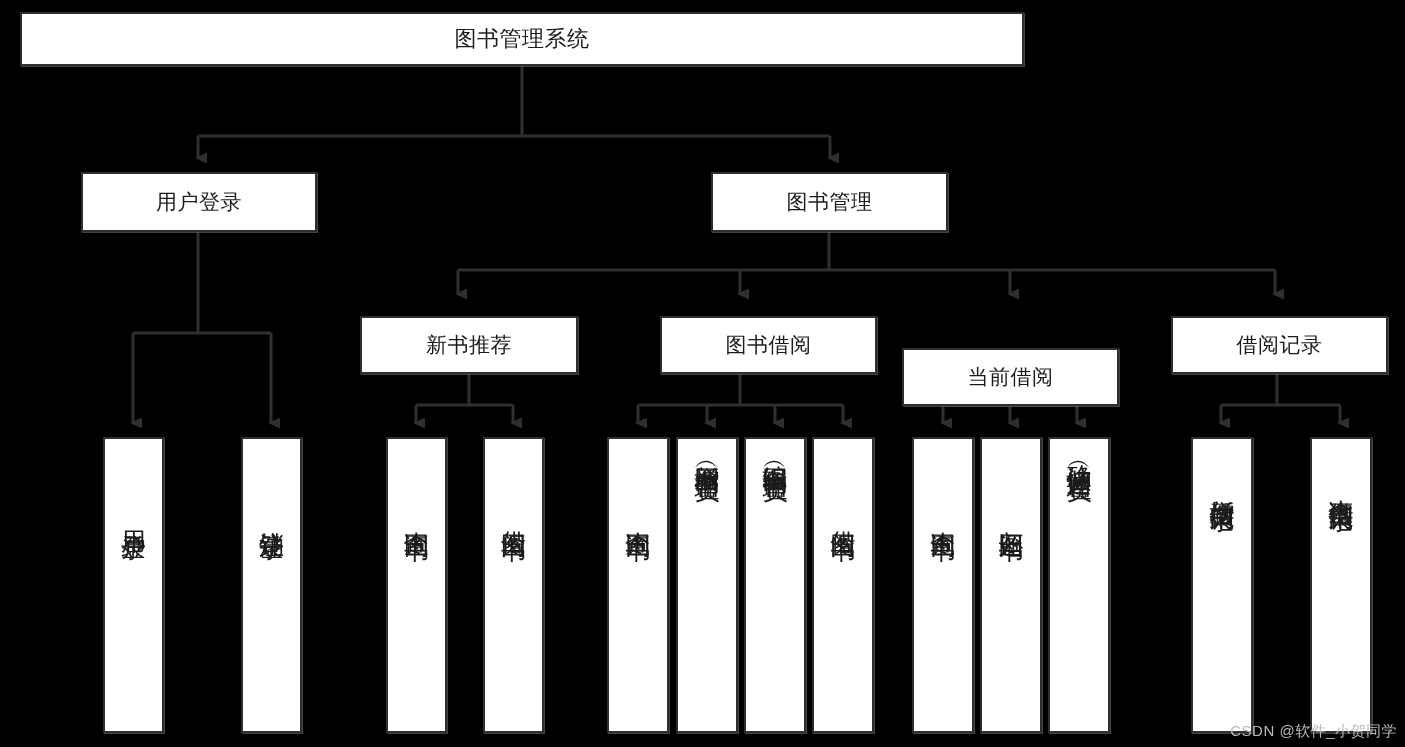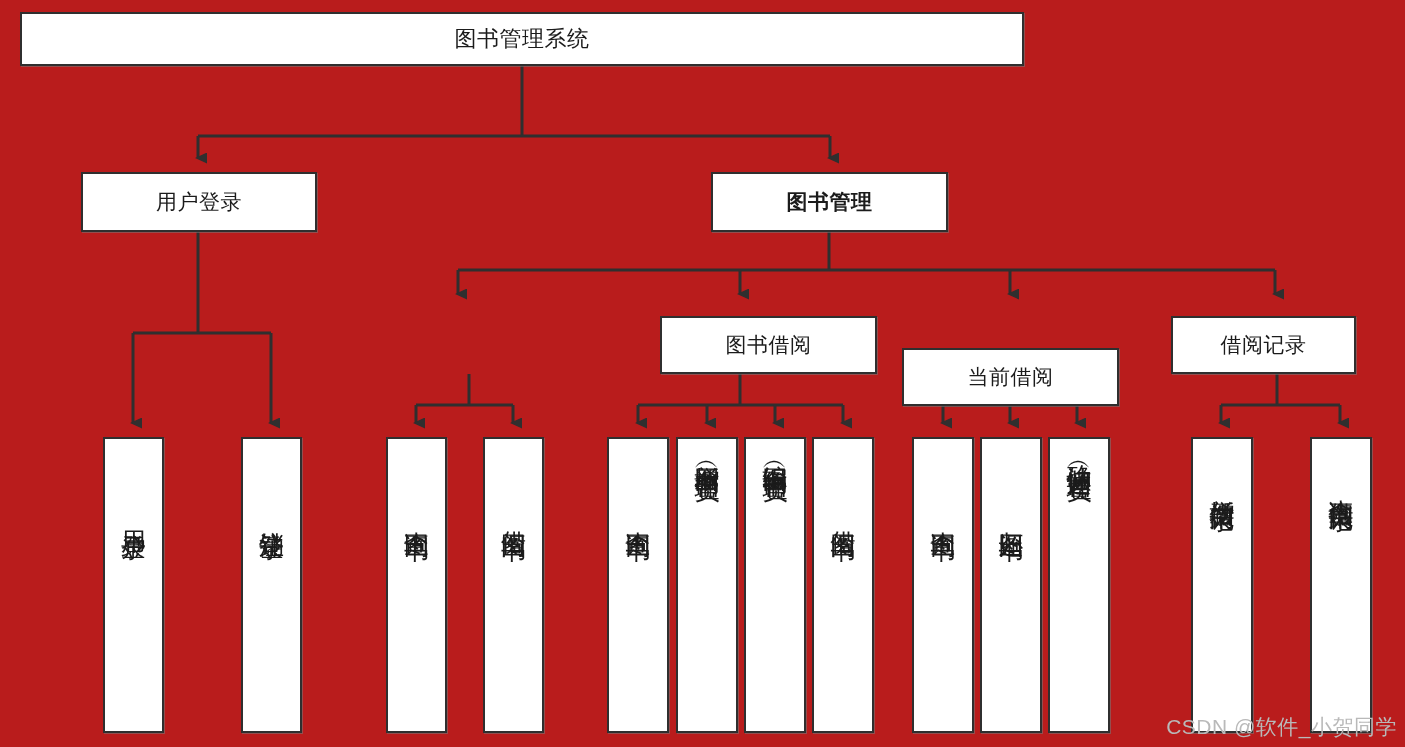--- a/index.html
+++ b/index.html
@@ -8,21 +8,21 @@
     padding: 0;
     background: #ffffff;
   }
   body {
     font-family: "Liberation Sans", "DejaVu Sans", sans-serif;
   }
   #canvas {
     position: relative;
     width: 1405px;
     height: 747px;
-    background: #b91c1c;
+    background: #000000;
     overflow: hidden;
   }
   #wires {
     position: absolute;
     left: 0;
     top: 0;
     width: 1405px;
     height: 747px;
     pointer-events: none;
   }
@@ -63,21 +63,21 @@
     text-orientation: upright;
     font-size: 25px;
     line-height: 1.0;
     letter-spacing: 2px;
     white-space: nowrap;
   }
   .watermark {
     position: absolute;
     right: 8px;
     bottom: 6px;
-    font-size: 21px;
+    font-size: 15px;
     color: #b9b9b9;
     letter-spacing: 0.5px;
     z-index: 5;
     white-space: nowrap;
     user-select: none;
   }
 </style>
 </head>
 <body>
 
@@ -133,31 +133,34 @@
     </g>
   </svg>
 
   <div class="node h root" style="left:20px; top:12px; width:1004px; height:54px;">
     <span class="label">图书管理系统</span>
   </div>
 
   <div class="node h" style="left:81px; top:172px; width:236px; height:60px;">
     <span class="label">用户登录</span>
   </div>
-  <div class="node h" style="left:711px; top:172px; width:237px; height:60px;font-weight:bold;">
+  <div class="node h" style="left:711px; top:172px; width:237px; height:60px;">
     <span class="label">图书管理</span>
   </div>
 
+  <div class="node h" style="left:360px; top:316px; width:218px; height:58px;">
+    <span class="label">新书推荐</span>
+  </div>
   <div class="node h" style="left:632px; top:316px; width:217px; height:58px;margin-left:28px;">
     <span class="label">图书借阅</span>
   </div>
   <div class="node h" style="left:902px; top:316px; width:217px; height:58px;margin-top:32px;">
     <span class="label">当前借阅</span>
   </div>
-  <div class="node h" style="left:1171px; top:316px; width:185px; height:58px;justify-content:center;">
+  <div class="node h" style="left:1171px; top:316px; width:217px; height:58px;justify-content:center;">
     <span class="label">借阅记录</span>
   </div>
 
   <div class="node v" style="left:103px; top:437px; width:61px; height:296px; padding-top:72px;">
     <span class="label">用户登录</span>
   </div>
   <div class="node v" style="left:241px; top:437px; width:61px; height:296px; padding-top:72px;">
     <span class="label">注销登录</span>
   </div>
 

